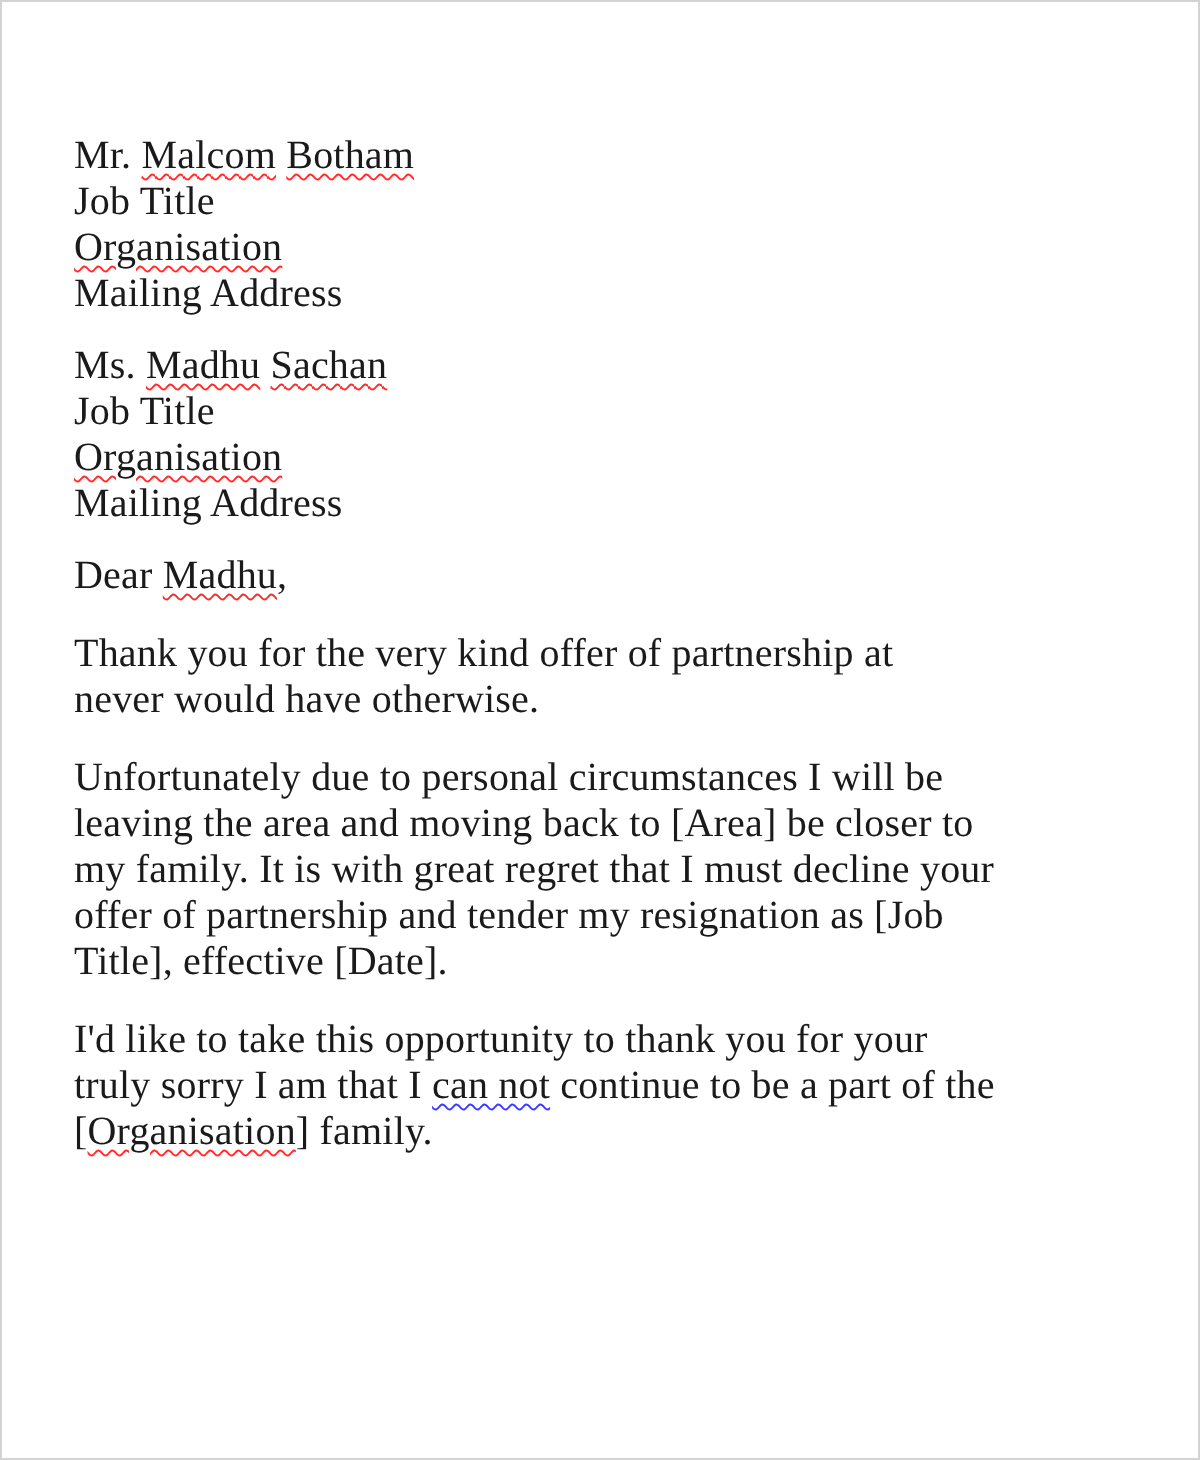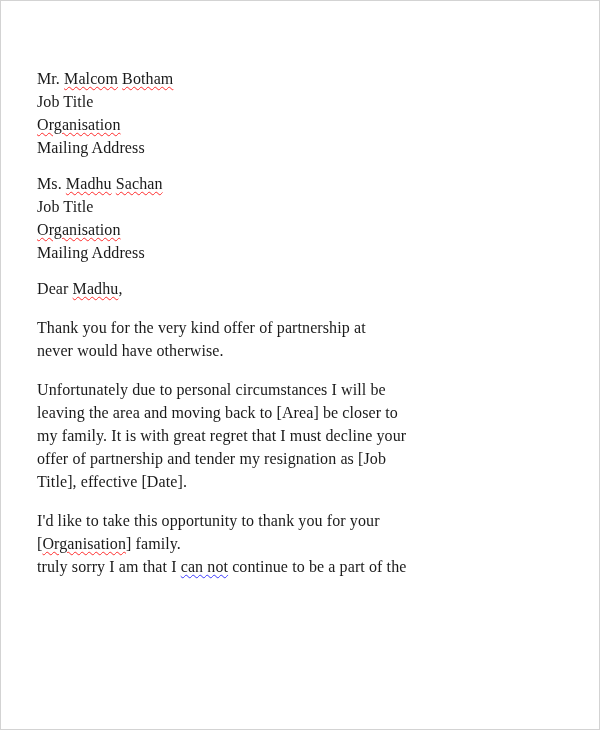--- a/index.html
+++ b/index.html
@@ -12,21 +12,21 @@
     font-family: "Liberation Serif", "DejaVu Serif", serif;
     color: var(--text-color, #1a1a1a);
     overflow: hidden;
   }
   .page {
     padding: 66px 30px 0 36px;
   }
   .block { margin: 0 0 13px 0; }
   .para  { margin: 16px 0 13px 0; }
   .line {
-    font-size: 16px;
+    font-size: 20px;
     line-height: 23px;
     white-space: nowrap;
     letter-spacing: 0.1px;
   }
   .sq-red {
     text-decoration-line: underline;
     text-decoration-style: wavy;
     text-decoration-color: var(--spell-color, #ff2b2b);
     text-decoration-thickness: 1px;
     text-underline-offset: 2px;
@@ -71,17 +71,17 @@
   <div class="para">
     <div class="line">Unfortunately due to personal circumstances I will be</div>
     <div class="line">leaving the area and moving back to [Area] be closer to</div>
     <div class="line">my family. It is with great regret that I must decline your</div>
     <div class="line">offer of partnership and tender my resignation as [Job</div>
     <div class="line">Title], effective [Date].</div>
   </div>
 
   <div class="para">
     <div class="line">I'd like to take this opportunity to thank you for your</div>
+    <div class="line"><span>truly sorry I am that I </span><span class="sq-blue">can not</span><span> continue to be a part of the</span></div>
     <div class="line"><span>[</span><span class="sq-red">Organisation</span><span>] family.</span></div>
-    <div class="line"><span>truly sorry I am that I </span><span class="sq-blue">can not</span><span> continue to be a part of the</span></div>
   </div>
 
 </div>
 
 </body></html>

